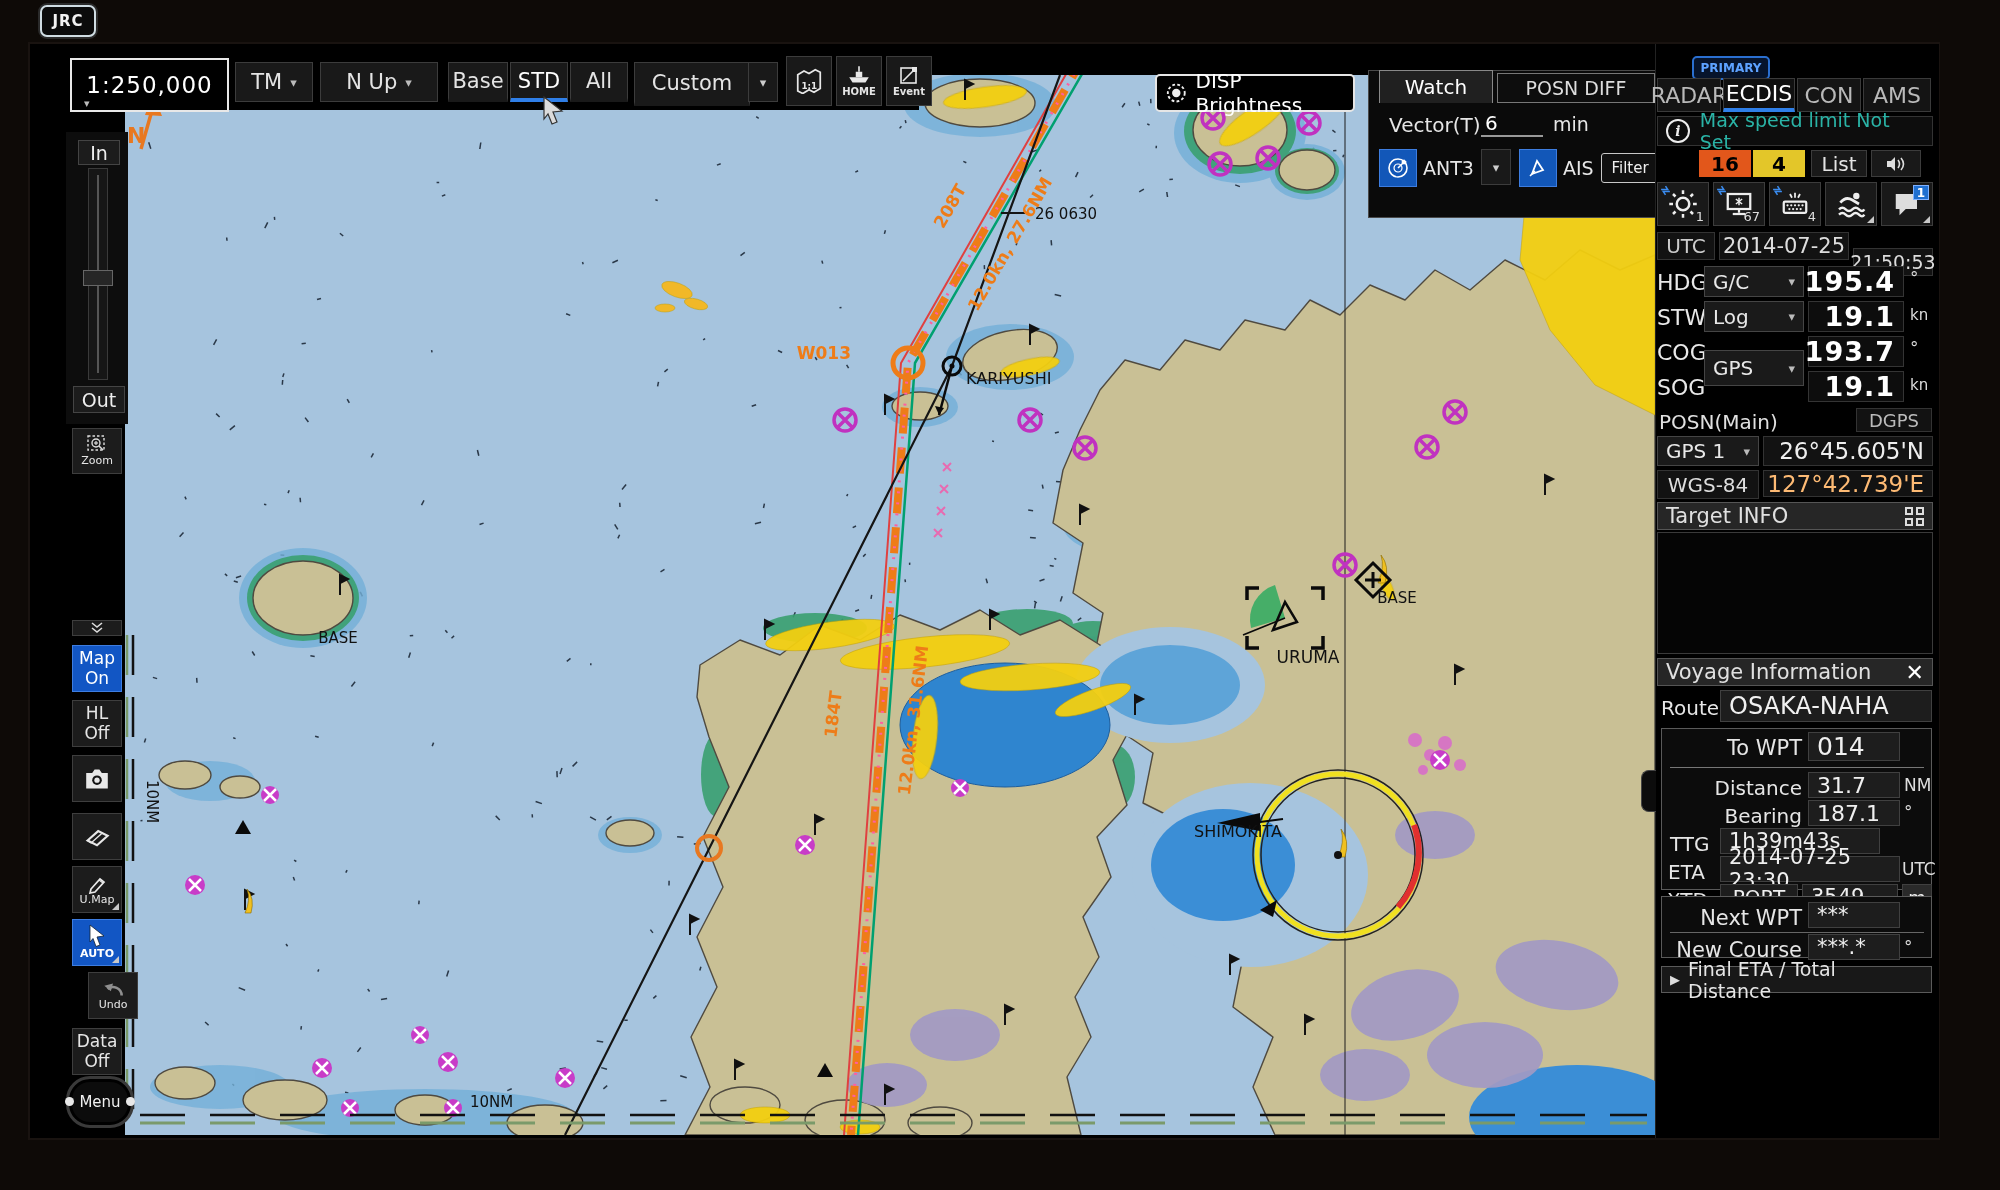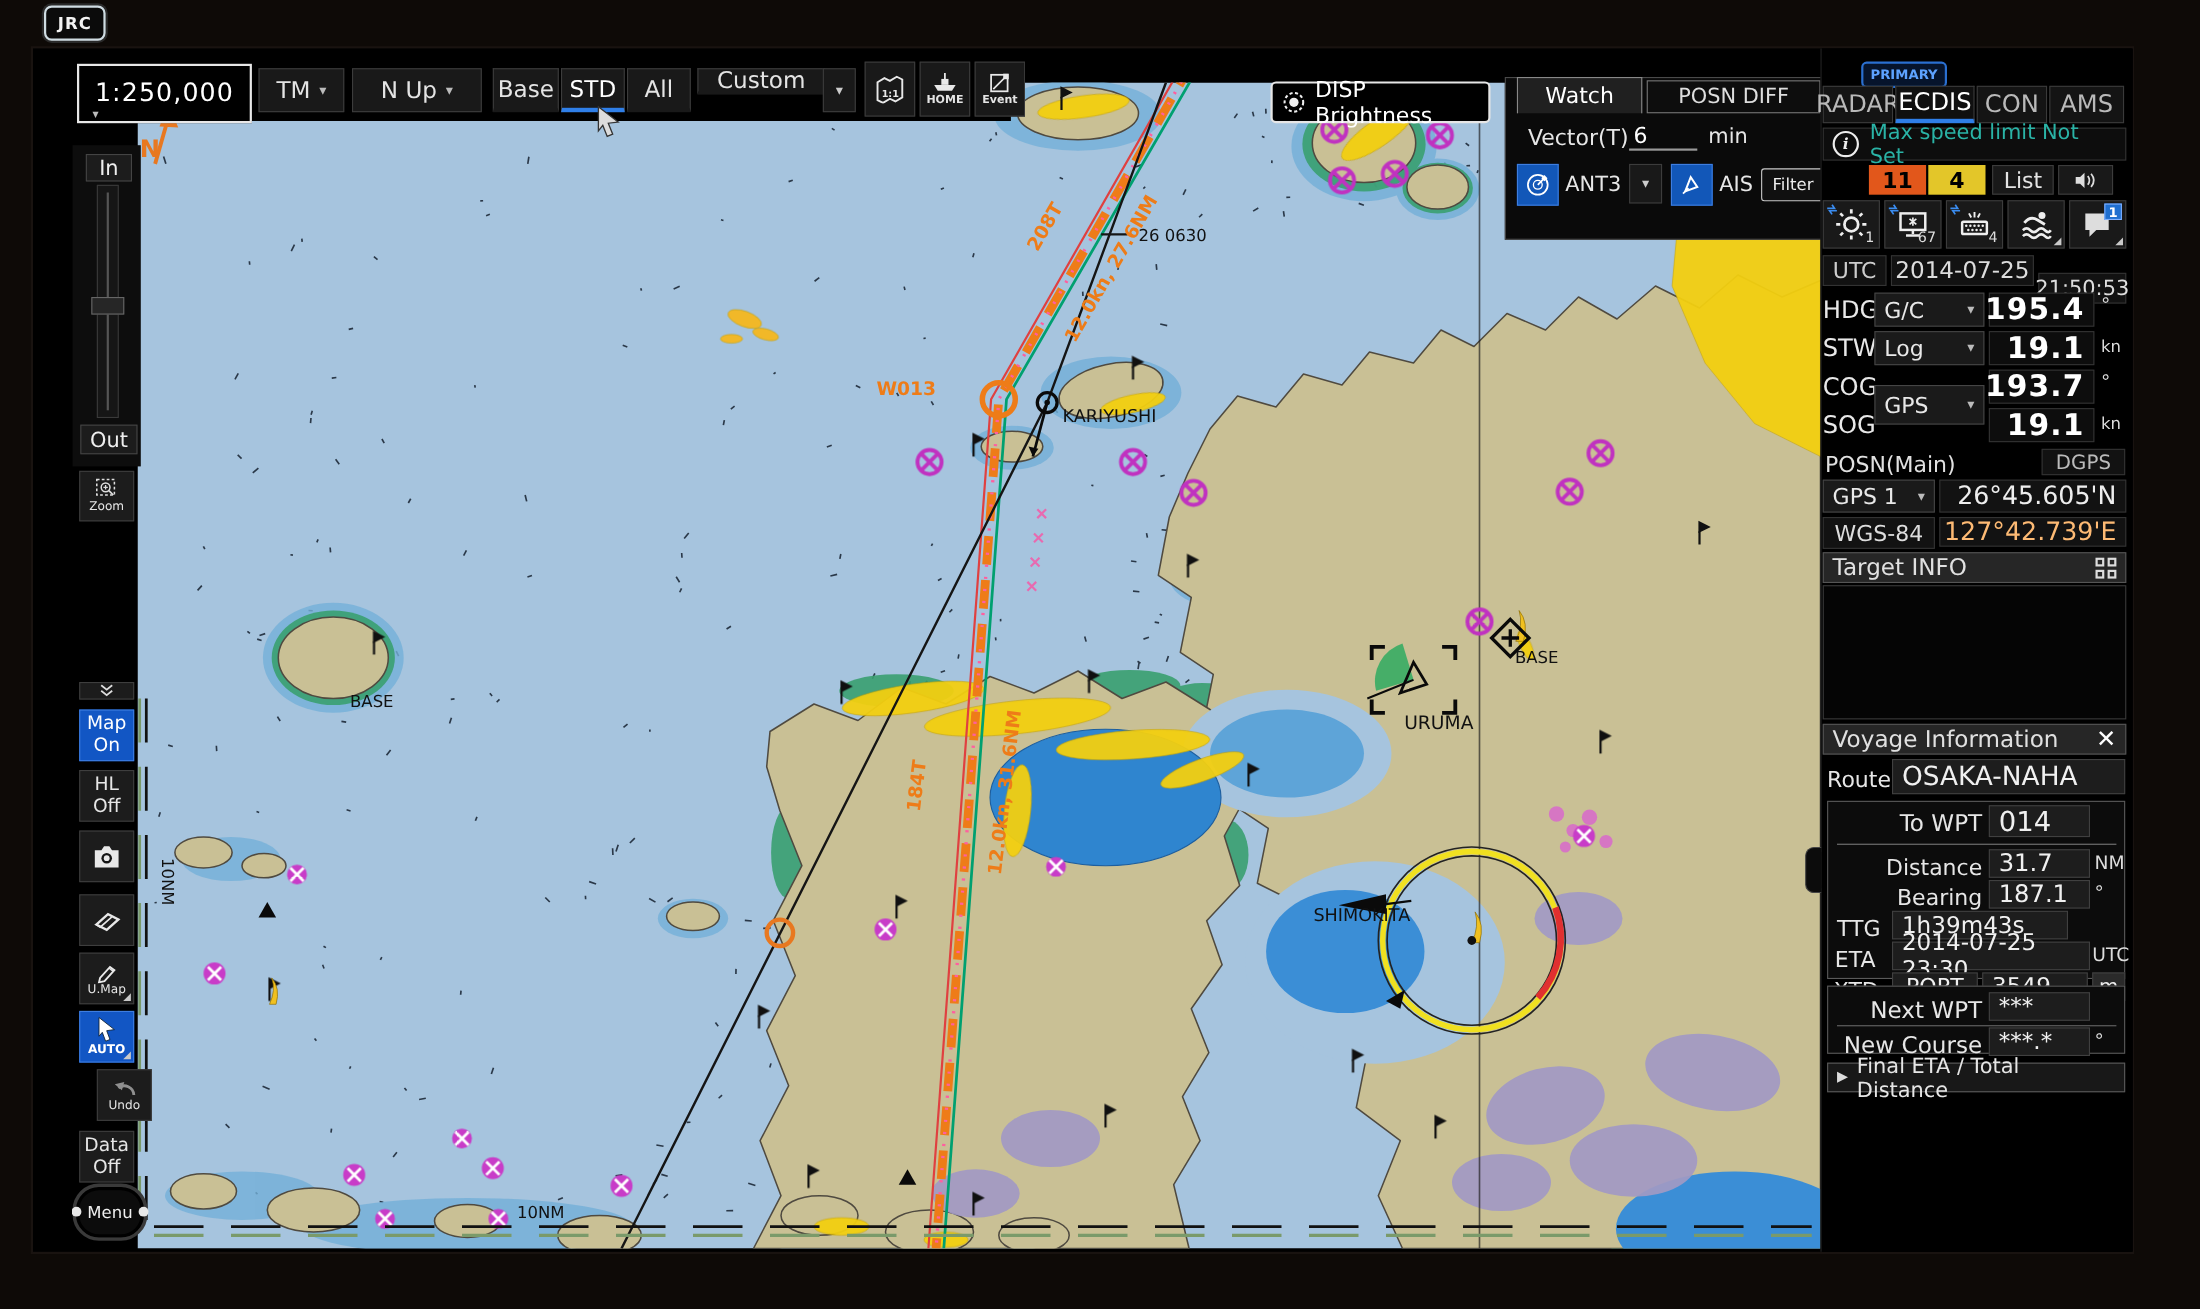--- a/index.html
+++ b/index.html
@@ -673,21 +673,21 @@
   </div>
   <div class="abs btn modebtn" style="left:418px;top:18px;width:60px;height:40px">
       <span>Base</span>
     </div>
   <div class="abs btn modebtn active" style="left:480px;top:18px;width:58px;height:40px">
       <span>STD</span>
     </div>
   <div class="abs btn modebtn" style="left:540px;top:18px;width:58px;height:40px">
       <span>All</span>
     </div>
-  <div class="abs btn modebtn" style="left:604px;top:18px;width:116px;height:24px">
+  <div class="abs btn modebtn" style="left:604px;top:18px;width:116px;height:44px">
       <span>Custom</span>
     </div>
   <div class="abs btn" style="left:718px;top:18px;width:30px;height:40px">
       <span style="font-size:13px;color:#ccc">▾</span>
     </div>
 
   <div class="abs btn iconbtn" style="left:756px;top:12px;width:46px;height:50px">
     <svg width="30" height="26" viewBox="0 0 24 20">
       <path d="M3,5 l5,-3 l4,2 l5,-3 l4,2 v13 l-5,3 l-4,-2 l-5,3 l-4,-2 z" fill="none" stroke="#e8e8e8" stroke-width="1.4"></path>
       <text x="6" y="16" font-size="7" fill="#e8e8e8">1:1</text>
@@ -773,21 +773,21 @@
   <div class="abs tab" style="left:1833px;top:34px;width:68px;height:34px">
       <span>AMS</span>
     </div>
 
   <div class="abs" style="left:1627px;top:72px;width:276px;height:30px;background:#0d0d0d;border:1px solid #333;display:flex;align-items:center;gap:10px;padding:0 8px;box-sizing:border-box">
     <div class="infoi">i</div>
     <span style="color:#2ab3a6;font-size:19px">Max speed limit Not Set</span>
   </div>
 
   <div class="abs flexc" style="left:1669px;top:106px;width:52px;height:27px;background:#e2571b;color:#000;font-size:20px;font-weight:bold">
-      <span>11</span>
+      <span>16</span>
     </div>
   <div class="abs flexc" style="left:1723px;top:106px;width:52px;height:27px;background:#e3c629;color:#000;font-size:20px;font-weight:bold">
       <span>4</span>
     </div>
   <div class="abs btn" style="left:1781px;top:106px;width:56px;height:27px;font-size:20px">
       <span>List</span>
     </div>
   <div class="abs btn" style="left:1841px;top:106px;width:50px;height:27px">
     <svg width="22" height="18" viewBox="0 0 22 18">
       <polygon points="2,6 6,6 10,2 10,16 6,12 2,12" fill="#ddd"></polygon>

